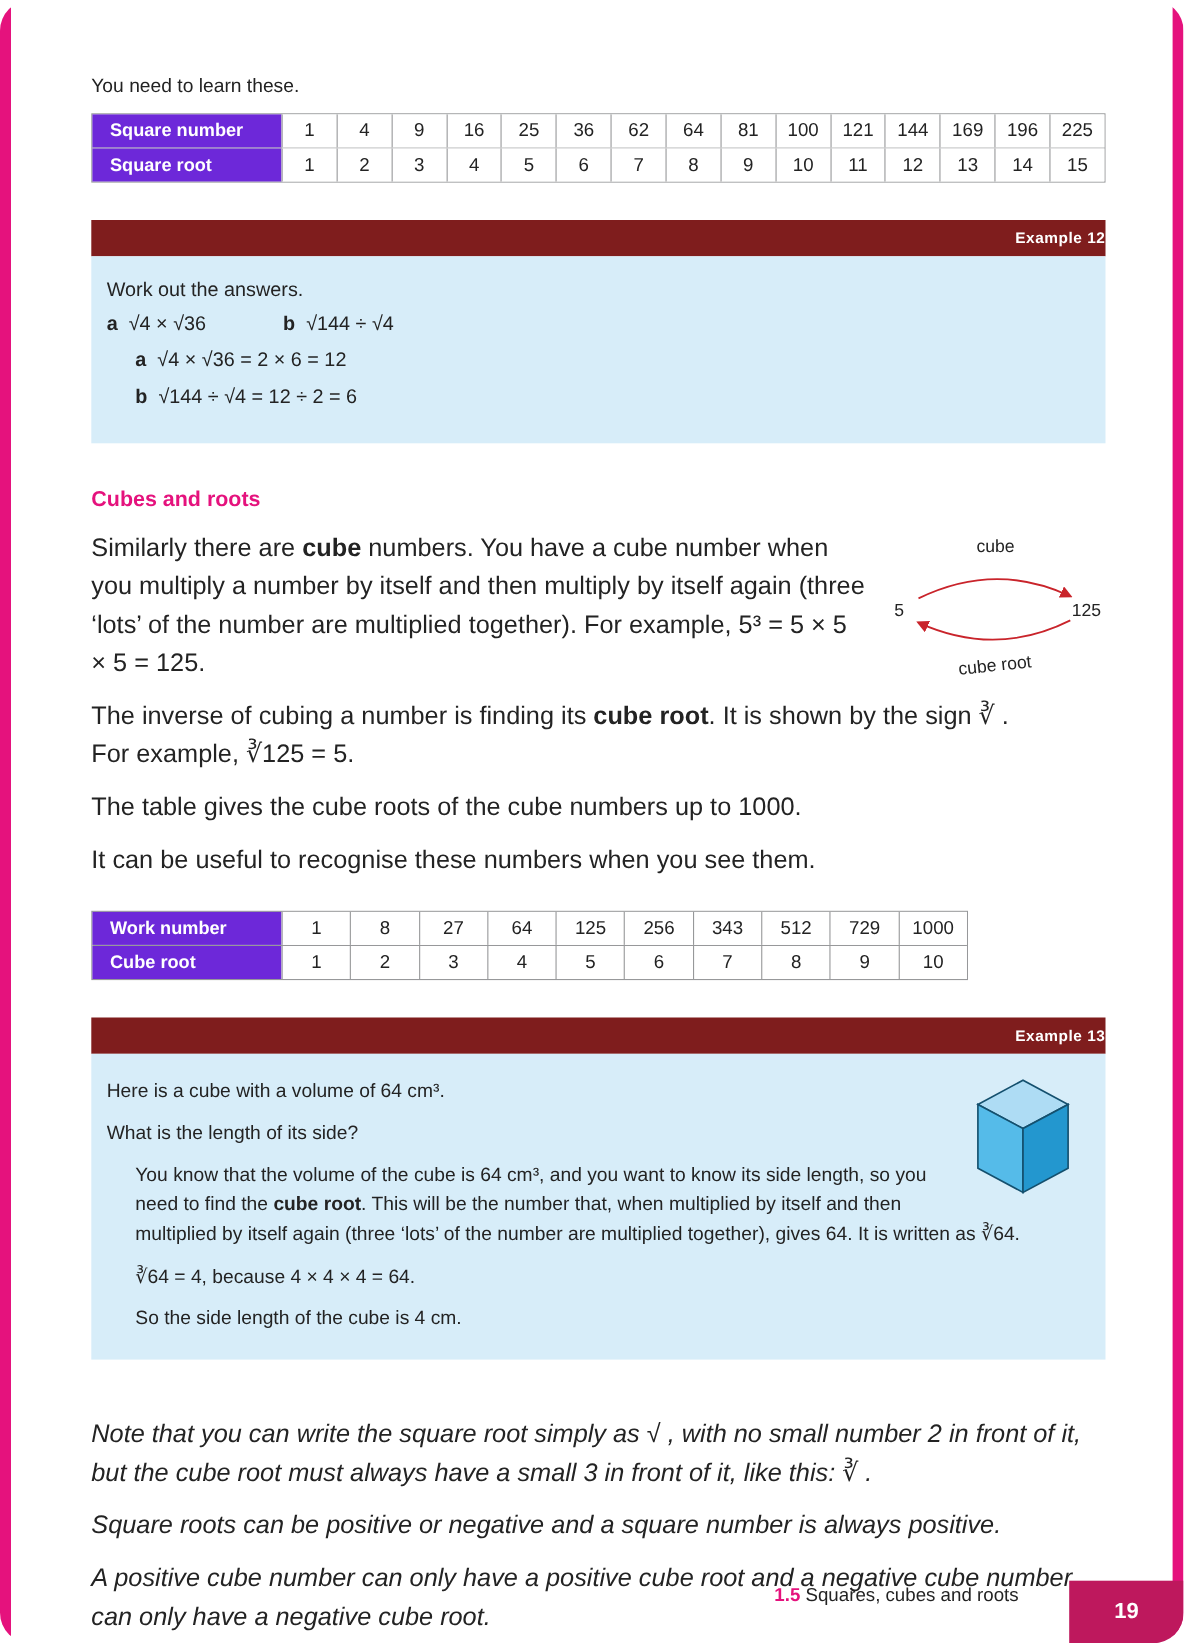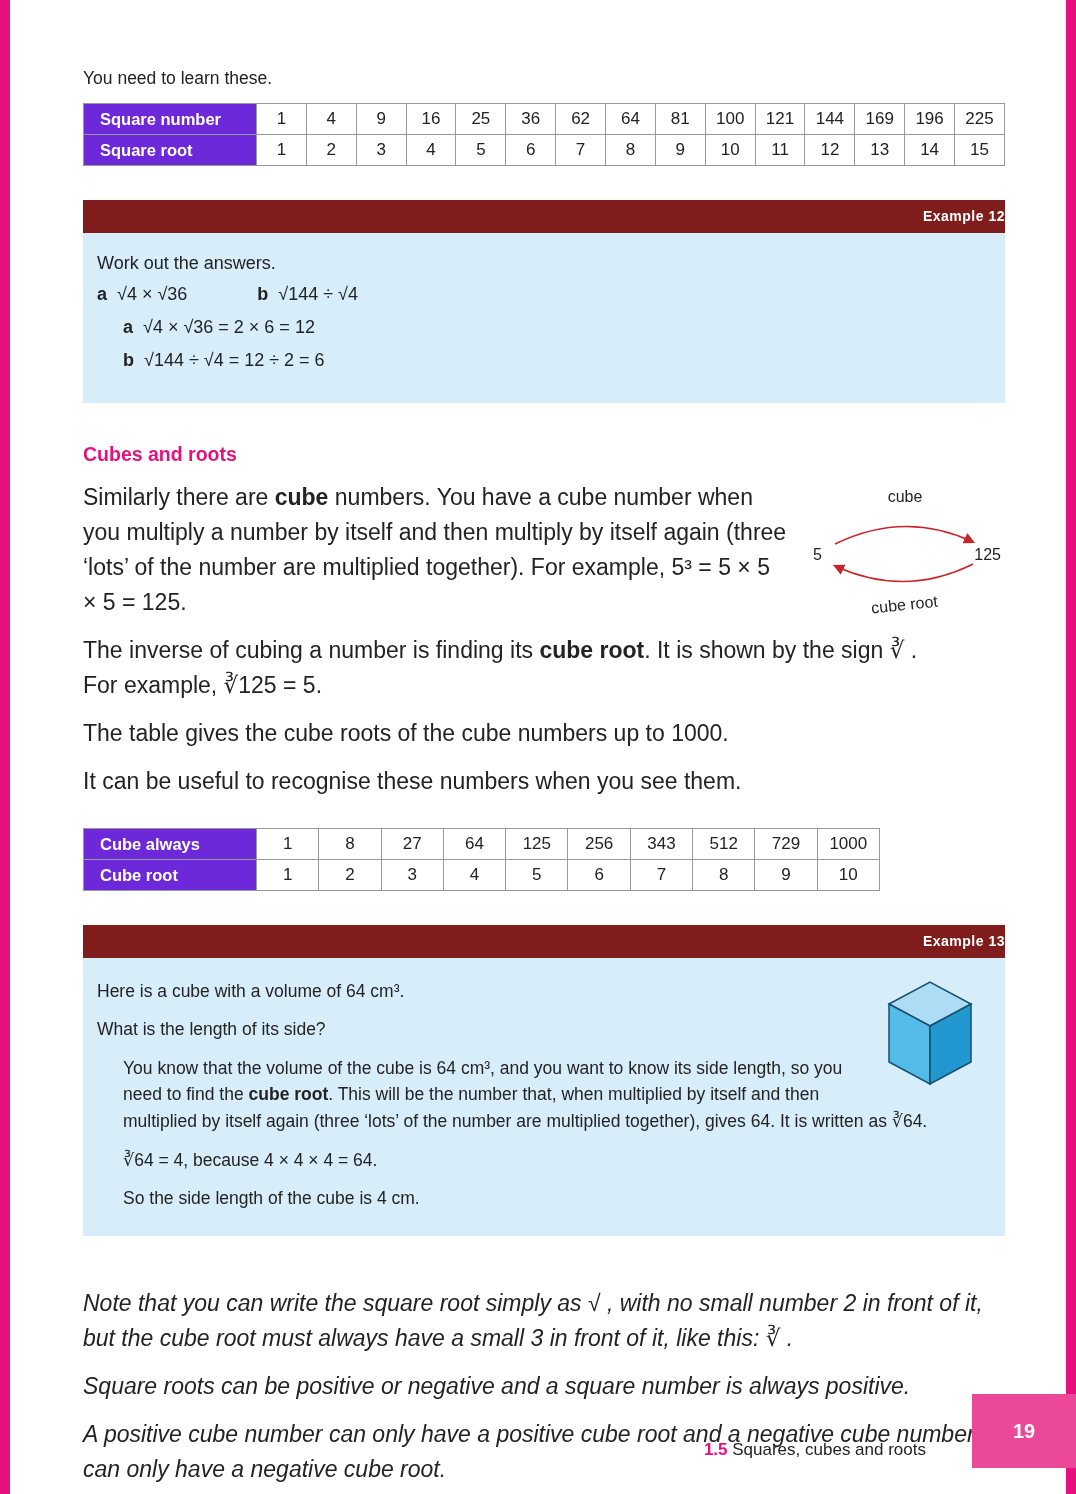--- a/index.html
+++ b/index.html
@@ -1,17 +1,17 @@
 <!DOCTYPE html>
 <html><head>
 <meta charset="utf-8">
 <style>
   html,body{margin:0;padding:0;background:#ffffff;}
   body{font-family:"Liberation Sans","DejaVu Sans",sans-serif;color:#232323;}
-  .page{position:relative;width:1076px;height:1494px;background:#fff;overflow:hidden;}
+  .page{position:relative;width:1076px;height:1494px;background:#fff;overflow:hidden;border-radius:28px;}
   .stripe{position:absolute;top:0;bottom:0;width:10px;background:#e5127d;}
   .stripe.left{left:0;}
   .stripe.right{right:0;}
   .content{position:absolute;left:83px;top:0;width:922px;}
 
   .intro{margin:68px 0 14px;font-size:17.5px;}
 
   
   .ntable{border:1px solid #97989a;}
   .ntable.squares{width:920px;}
@@ -43,22 +43,22 @@
   .diagram-num{font-size:16px;fill:#232323;}
 
   .indent-block{margin-left:26px;}
   .ex13-line{margin:0 0 12px;font-size:17.5px;line-height:1.52;}
   .cube-art{float:right;width:112px;height:122px;margin:0 4px 8px 20px;}
 
   .notes{margin-top:50px;font-style:italic;}
 
   .footer-text{position:absolute;right:150px;bottom:34px;font-size:17px;margin:0;}
   .footer-text .sec{color:#e5127d;font-weight:bold;}
-  .page-number-box{position:absolute;right:0;bottom:26px;width:104px;height:74px;
-                   background:#ec4899;color:#fff;display:flex;align-items:center;justify-content:center;
+  .page-number-box{position:absolute;right:0;bottom:0;width:104px;height:57px;
+                   background:#be185d;color:#fff;display:flex;align-items:center;justify-content:center;
                    font-size:20px;font-weight:bold;}
 </style>
 </head>
 <body>
 
 <div class="page">
   <div class="stripe left"></div>
   <div class="stripe right"></div>
 
   <div class="content">
@@ -146,21 +146,21 @@
       <p class="body-p"><span>Similarly there are </span><b>cube</b><span> numbers. You have a cube number when you multiply a number by itself and then multiply by itself again (three ‘lots’ of the number are multiplied together). For example, 5³ = 5 × 5 × 5 = 125.</span></p>
 
       <p class="body-p"><span>The inverse of cubing a number is finding its </span><b>cube root</b><span>. It is shown by the sign ∛ .</span><br><span>For example, ∛125 = 5.</span></p>
 
       <p class="body-p">The table gives the cube roots of the cube numbers up to 1000.</p>
       <p class="body-p">It can be useful to recognise these numbers when you see them.</p>
     </div>
 
     <div class="ntable cubes">
       <div class="nrow">
-        <div class="nhead">Cube always</div>
+        <div class="nhead">Work number</div>
         <div class="ncells">
             <div class="ncell">1</div>
             <div class="ncell">8</div>
             <div class="ncell">27</div>
             <div class="ncell">64</div>
             <div class="ncell">125</div>
             <div class="ncell">256</div>
             <div class="ncell">343</div>
             <div class="ncell">512</div>
             <div class="ncell">729</div>

